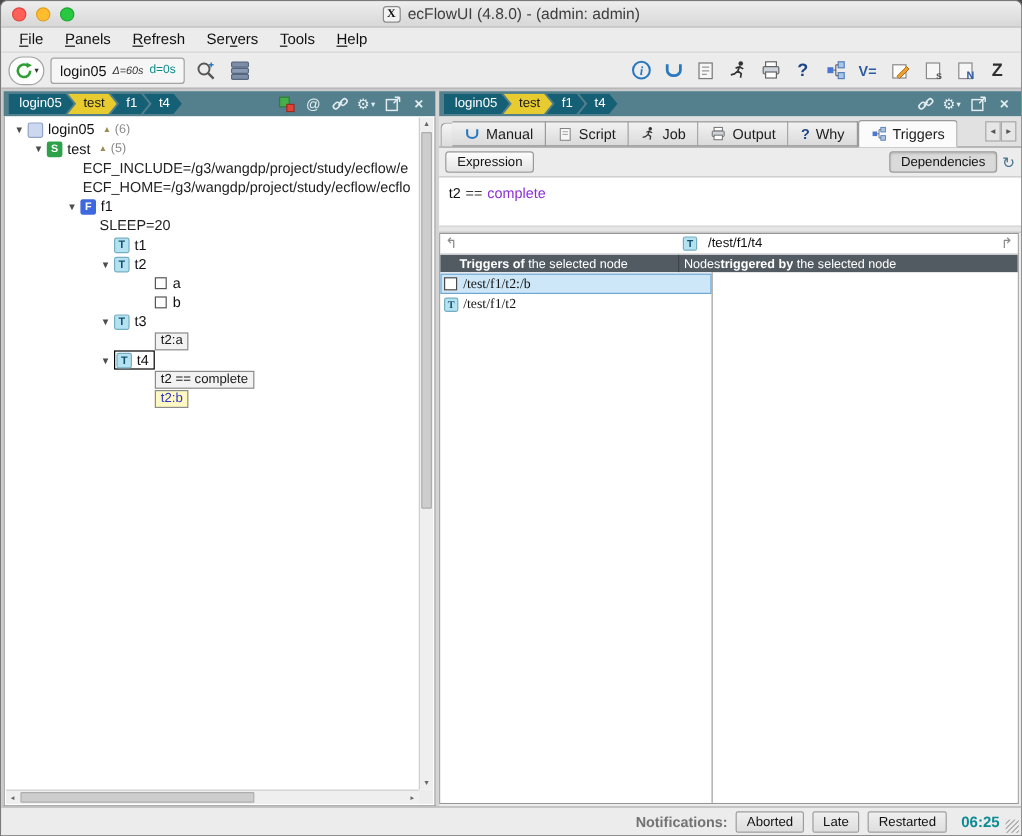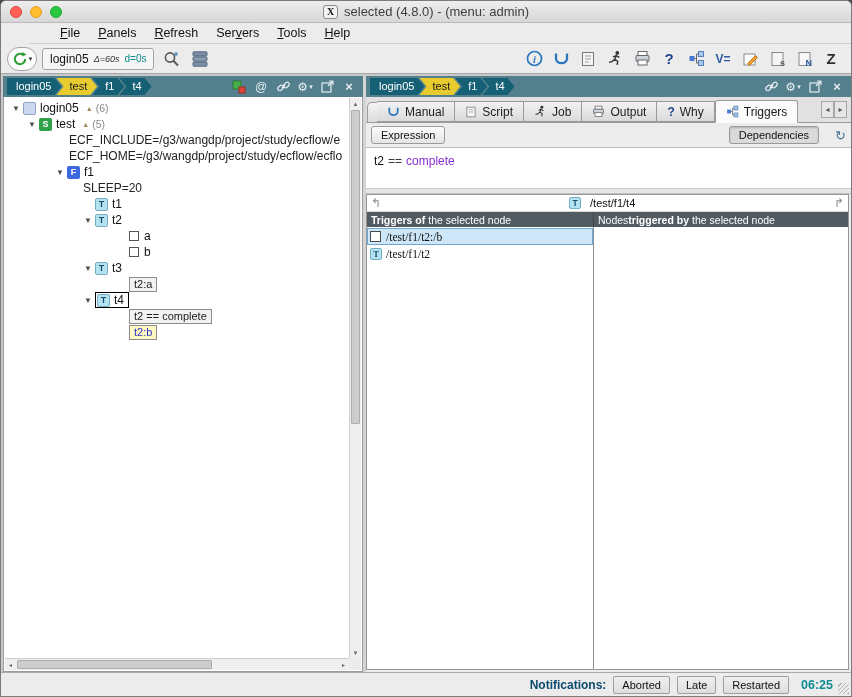--- a/index.html
+++ b/index.html
@@ -18,21 +18,21 @@
   .tl.red    { background:#ff6057; border:1px solid #e2463d; }
   .tl.yellow { background:#ffbd2e; border:1px solid #dfa023; }
   .tl.green  { background:#28c840; border:1px solid #1ea832; }
   .title { font-size:13px; color:#3e3e3e; display:flex; align-items:center; gap:6px; }
   .x11badge { width:15px; height:14px; background:#f3f3f3; border:1px solid #8a8a8a; border-radius:3px;
               font-size:10px; font-weight:bold; font-family:"Liberation Serif",serif; color:#111;
               display:flex; align-items:center; justify-content:center; }
 
   
   .menubar { height:21px; flex:none; background:#ececec; border-bottom:1px solid #d2d2d2;
-             display:flex; align-items:center; padding-left:22px;margin-left:28px; }
+             display:flex; align-items:center; padding-left:6px; }
   .menu-item { font-size:12.5px; color:#111; padding:0 9px; }
   .mn { text-decoration:underline; }
 
   
   .toolbar { height:30px; flex:none; background:#ececec; border-bottom:1px solid #a6a6a6;
              display:flex; align-items:center; padding:0 6px; gap:5px; }
   .refresh-btn { width:30px; height:24px; border:1px solid #a3a3a3; border-radius:12px; background:#fdfdfd;
                  display:flex; align-items:center; justify-content:center; gap:1px; }
   .refresh-btn .caret { font-size:7px; color:#333; }
   .server-box { height:22px; border:1px solid #a3a3a3; border-radius:3px; background:#f6f6f6;
@@ -115,74 +115,74 @@
                 border-left:1px solid #9a9a9a; border-radius:3px 3px 0 0; }
   .tabscroll { position:absolute; right:4px; bottom:4px; display:flex; }
   .tsbtn { width:13px; height:17px; font-size:8px; color:#555; background:#e6e6e6; border:1px solid #a8a8a8;
            display:flex; align-items:center; justify-content:center; }
 
   
   .exprow { height:25px; flex:none; background:#ececec; border-bottom:1px solid #bdbdbd;
             display:flex; align-items:center; padding:0 5px; }
   .sbtn { font-size:11px; color:#111; padding:2px 9px; border:1px solid #9b9b9b; border-radius:3px;
           background:linear-gradient(#fdfdfd,#e4e4e4); }
-  .exprow .rightgrp { margin-left:auto; display:flex; align-items:center; gap:16px; }
+  .exprow .rightgrp { margin-left:auto; display:flex; align-items:center; gap:4px; }
   .sbtn.pressed { background:#dadada; box-shadow:inset 0 1px 2px rgba(0,0,0,.18); }
   .refresh-dep { font-size:13px; color:#49758f; }
   .exprarea { height:41px; flex:none; background:#fff; border-bottom:1px solid #c9c9c9; padding:6px 8px; font-size:12px; }
   .expr-lhs { color:#111; }
   .expr-op  { color:#3a3a3a; margin:0 4px; }
   .expr-rhs { color:#8a2fd0; }
   .depgap { height:5px; flex:none; background:#e6e6e6; border-bottom:1px solid #c2c2c2; }
 
   
   .deppanel { flex:1; min-height:0; display:flex; flex-direction:column; background:#fff;
               border:1px solid #979797; margin:0 2px 2px 0; }
   .navrow { height:17px; flex:none; background:#fff; border-bottom:1px solid #d8d8d8;
             display:flex; align-items:center; position:relative; }
   .navarrow { position:absolute; top:0; font-size:12px; color:#8a8a8a; line-height:16px; }
   .navarrow.left { left:4px; }
   .navarrow.right { right:4px; }
   .navpath { margin-left:42%; display:flex; align-items:center; gap:5px; font-size:11px; color:#111; }
   .depheads { height:15px; flex:none; display:flex; background:#535b62; color:#fff; font-size:10.5px; }
-  .dephead-left { width:227px; flex:none; border-right:1px solid #3e454b; padding:0 4px;
+  .dephead-left { width:199px; flex:none; border-right:1px solid #3e454b; padding:0 16px;
                   display:flex; align-items:center; white-space:nowrap; overflow:hidden; }
   .dephead-right { flex:1; padding:0 4px; display:flex; align-items:center; white-space:nowrap; overflow:hidden; }
   .depheads b { margin-right:3px; }
   .deplists { flex:1; min-height:0; display:flex;font-family:Liberation Serif, serif; }
   .deplist-left { width:227px; flex:none; border-right:1px solid #8f8f8f; background:#fff; padding-top:1px; }
   .deplist-right { flex:1; background:#fff; }
   .drow { height:17px; display:flex; align-items:center; font-size:11.5px; color:#111; padding:0 3px; }
   .drow.selected { background:#cde7f8; outline:1px solid #6fa6d2; outline-offset:-1px; }
   .evicon { width:11px; height:11px; flex:none; border:1px solid #4a4a4a; background:#fff; margin-right:5px; }
 
   
   .statusbar { height:24px; flex:none; background:#ececec; border-top:1px solid #ababab; position:relative;
                display:flex; align-items:center; justify-content:flex-end; gap:7px; padding-right:18px; }
-  .sb-label { font-size:12px; font-weight:bold; color:#0c4a6e; }
+  .sb-label { font-size:12px; font-weight:bold; color:#737373; }
   .sb-btn { font-size:11px; color:#111; padding:2px 8px; background:linear-gradient(#efefef,#dedede);
             border:1px solid #9d9d9d; border-radius:2px; }
   .sb-time { font-size:12.5px; font-weight:bold; color:#0d8b93; margin-left:5px; }
   .grip { position:absolute; right:2px; bottom:2px; width:11px; height:11px;
           background:repeating-linear-gradient(135deg, transparent 0 2px, #b2b2b2 2px 3px); }
 </style>
 </head>
 <body>
 
 <div class="window">
 
   <div class="titlebar">
     <div class="traffic">
       <span class="tl red"></span>
       <span class="tl yellow"></span>
       <span class="tl green"></span>
     </div>
     <div class="title">
       <span class="x11badge">X</span>
-      <span>selected (4.8.0) - (menu: admin)</span>
+      <span>ecFlowUI (4.8.0) - (admin: admin)</span>
     </div>
   </div>
 
   <div class="menubar">
     <span class="menu-item"><span></span><span class="mn">F</span><span>ile</span></span>
     <span class="menu-item"><span></span><span class="mn">P</span><span>anels</span></span>
     <span class="menu-item"><span></span><span class="mn">R</span><span>efresh</span></span>
     <span class="menu-item"><span>Ser</span><span class="mn">v</span><span>ers</span></span>
     <span class="menu-item"><span></span><span class="mn">T</span><span>ools</span></span>
     <span class="menu-item"><span></span><span class="mn">H</span><span>elp</span></span>

